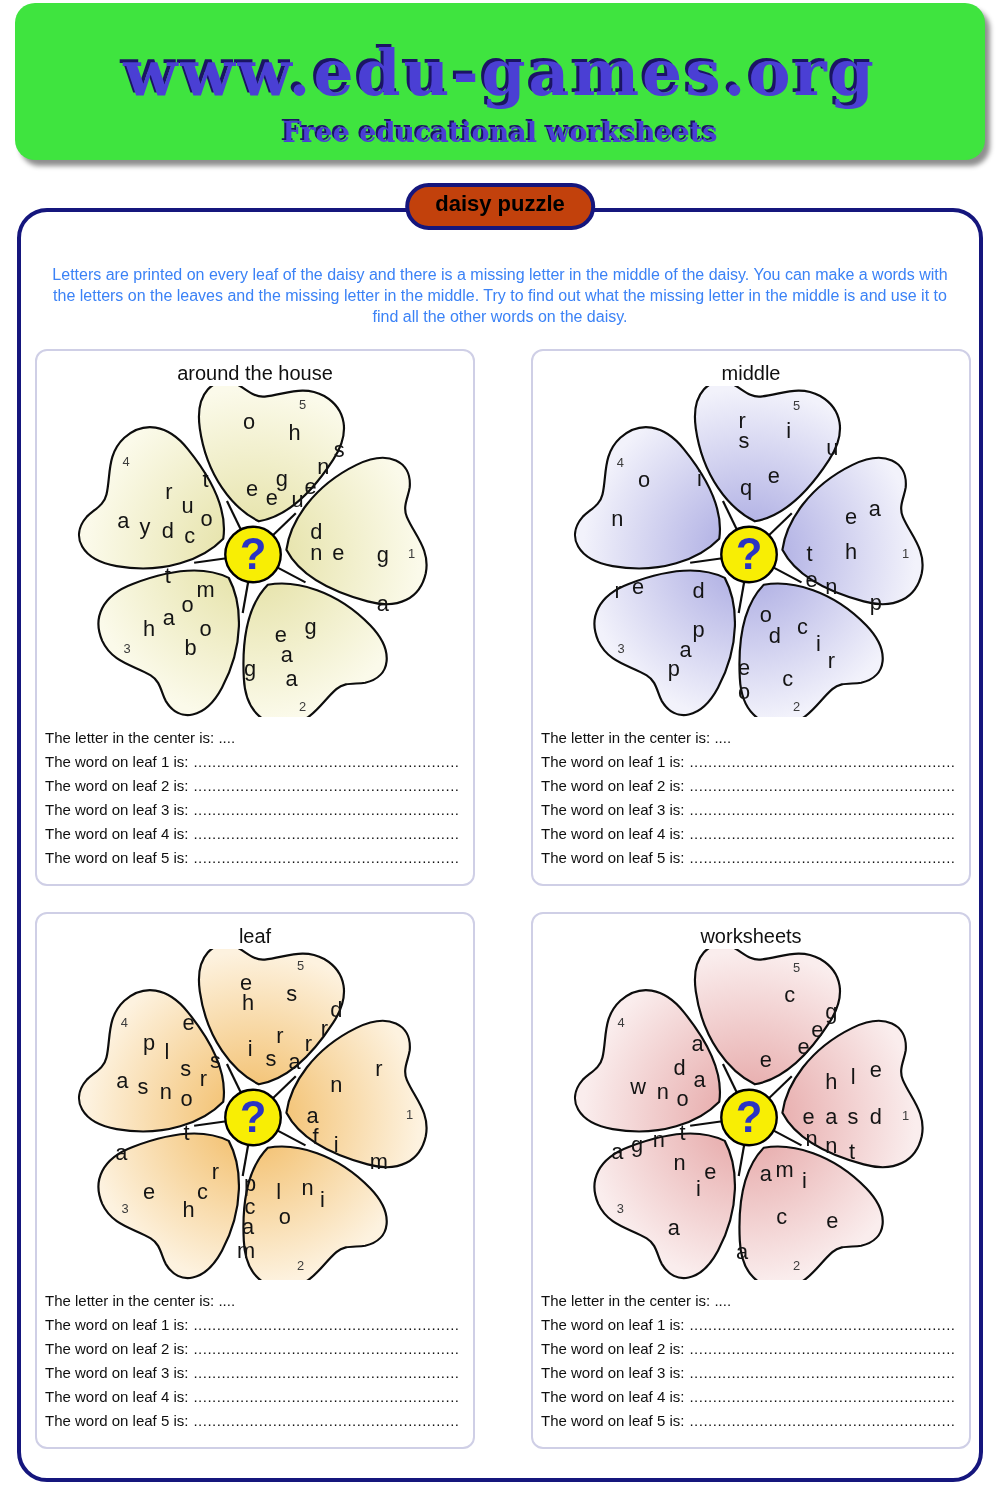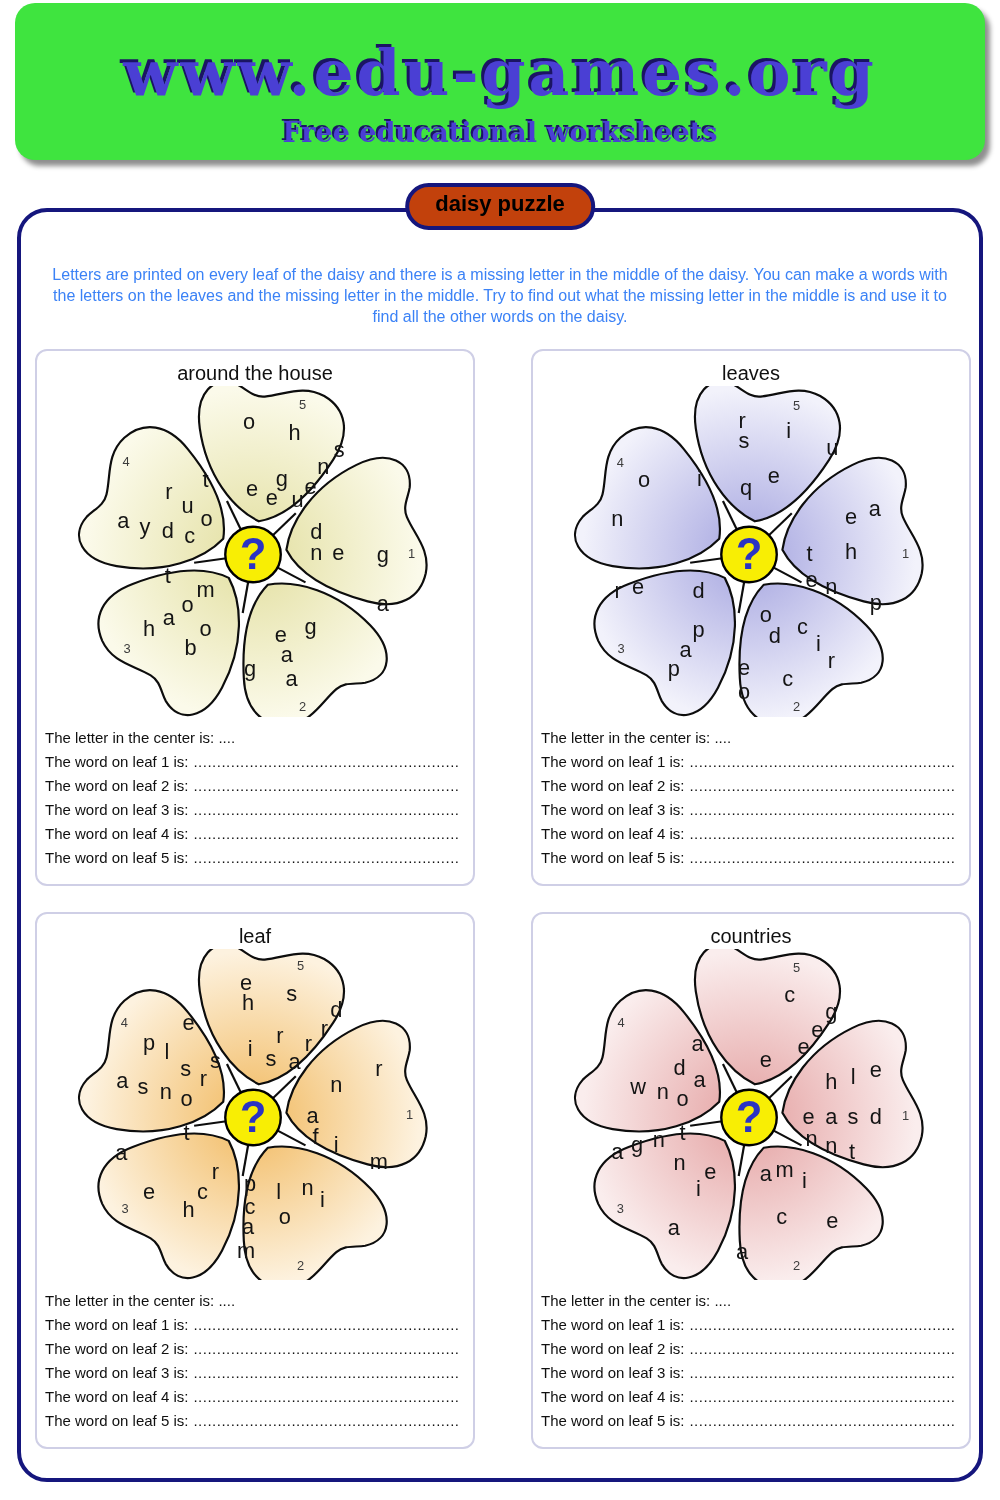--- a/index.html
+++ b/index.html
@@ -148,21 +148,21 @@
             <span class="dots">........................................................................................................................</span>
           </div>
           <div class="ans-row">
             <span>The word on leaf 5 is:</span>
             <span class="dots">........................................................................................................................</span>
           </div>
         </div>
     </div>
 
     <div class="panel">
-      <div class="panel-title">leaves</div>
+      <div class="panel-title">middle</div>
       <svg class="daisy" viewBox="0 0 440 334" width="436" height="331">
           <defs>
             <radialGradient id="pg1" gradientUnits="userSpaceOnUse" cx="0" cy="0" r="168">
               <stop offset="0%" stop-color="#b6b6e6"></stop>
               <stop offset="22%" stop-color="#b6b6e6"></stop>
               <stop offset="100%" stop-color="#f2f2fb"></stop>
             </radialGradient>
           </defs>
           <g transform="translate(218,170)">
             <line x1="12.94811640609572" y1="-12.503850668261952" x2="43.16038802031906" y2="-41.67950222753984" stroke="#0d0d0d" stroke-width="2.2"></line>
@@ -332,21 +332,21 @@
             <span class="dots">........................................................................................................................</span>
           </div>
           <div class="ans-row">
             <span>The word on leaf 5 is:</span>
             <span class="dots">........................................................................................................................</span>
           </div>
         </div>
     </div>
 
     <div class="panel">
-      <div class="panel-title">countries</div>
+      <div class="panel-title">worksheets</div>
       <svg class="daisy" viewBox="0 0 440 334" width="436" height="331">
           <defs>
             <radialGradient id="pg3" gradientUnits="userSpaceOnUse" cx="0" cy="0" r="168">
               <stop offset="0%" stop-color="#e9b2b2"></stop>
               <stop offset="22%" stop-color="#e9b2b2"></stop>
               <stop offset="100%" stop-color="#faeded"></stop>
             </radialGradient>
           </defs>
           <g transform="translate(218,170)">
             <line x1="12.94811640609572" y1="-12.503850668261952" x2="43.16038802031906" y2="-41.67950222753984" stroke="#0d0d0d" stroke-width="2.2"></line>

